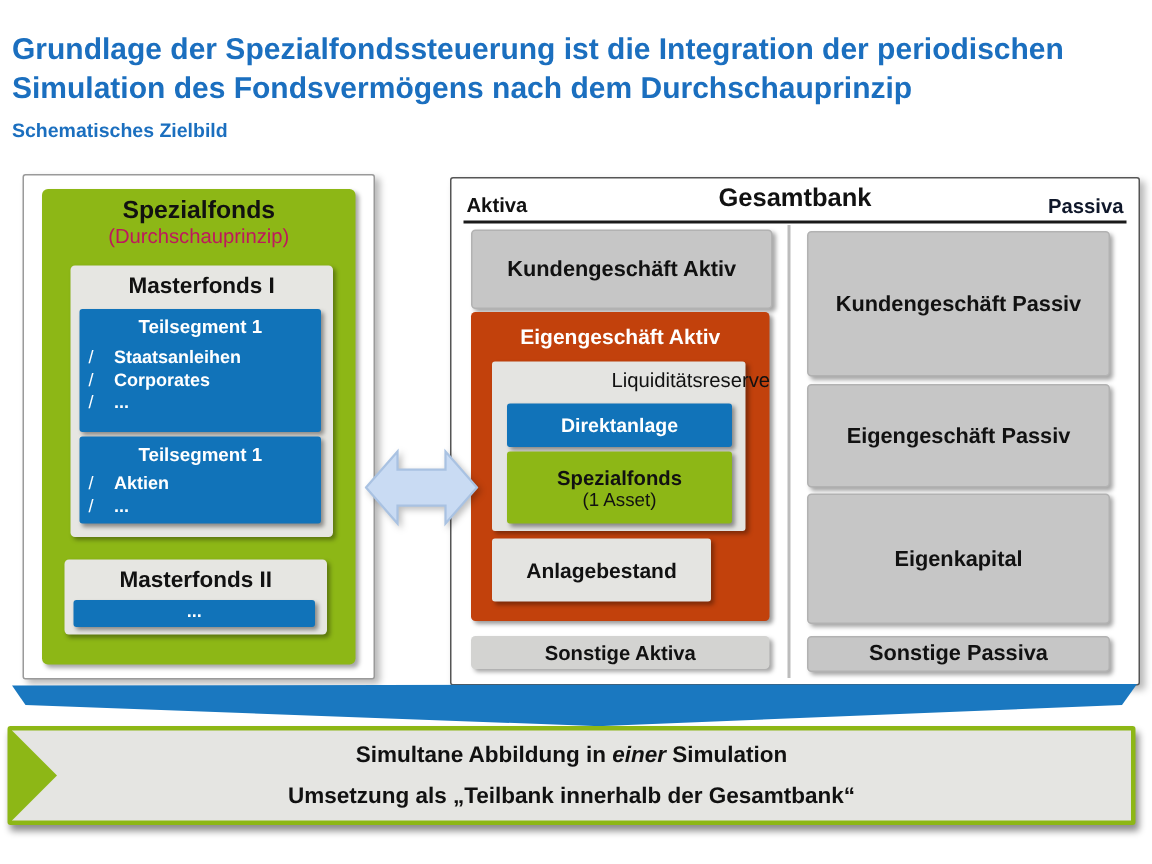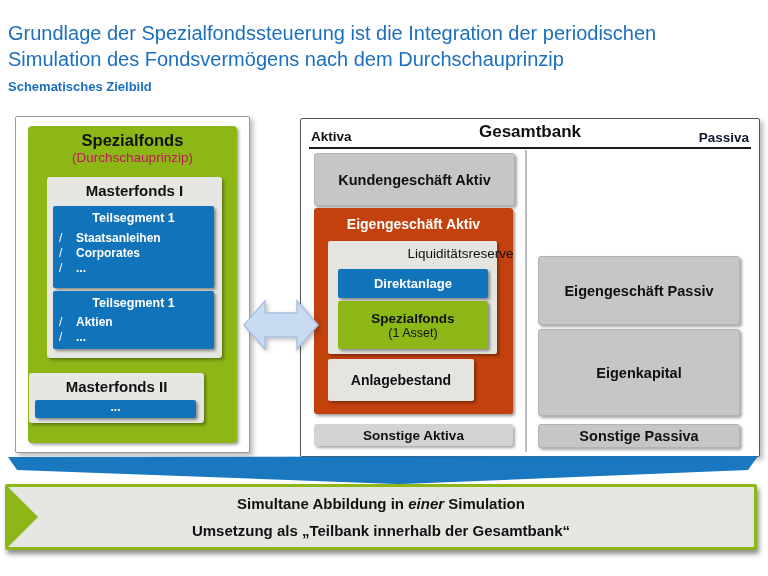--- a/index.html
+++ b/index.html
@@ -6,21 +6,21 @@
   body {
     width:768px; height:576px; position:relative; background:#ffffff;
     font-family:"Liberation Sans", sans-serif; overflow:hidden;
     -webkit-font-smoothing:antialiased;
   }
   .abs { position:absolute; }
 
   
   .title {
     left:8px; top:20px; width:720px;
-    font-size:20px; font-weight:normal; color:#1b6fbf; line-height:1.32;
+    font-size:20px; font-weight:bold; color:#1b6fbf; line-height:1.32;
   }
   .subtitle {
     left:8px; top:79px; font-size:13px; font-weight:bold; color:#1b6fbf;
   }
 
   
   .left-panel {
     left:15px; top:116px; width:233px; height:335px;
     background:#ffffff; border:1px solid #9a9a9a; border-radius:2px;
     box-shadow:3px 3px 5px rgba(0,0,0,0.28);
@@ -32,21 +32,21 @@
   }
   .gp-title  { left:28px; top:131px; width:209px; text-align:center;
                font-size:16.5px; font-weight:bold; color:#111; }
   .gp-sub    { left:28px; top:150px; width:209px; text-align:center;
                font-size:13.5px; color:#be185d; }
   .mf-box {
     background:#e6e6e2; border-radius:3px;
     box-shadow:2px 2px 3px rgba(0,0,0,0.35);
   }
   .mf1 { left:47px; top:177px; width:175px; height:181px; }
-  .mf2 { left:29px; top:373px; width:175px; height:50px; }
+  .mf2 { left:43px; top:373px; width:175px; height:50px; }
   .mf-title { width:100%; text-align:center; font-size:15px; font-weight:bold;
               color:#111; position:absolute; top:5px; left:0; }
   .seg {
     position:absolute; left:6px; width:161px;
     background:#1173b9; border-radius:2px;
     box-shadow:2px 2px 3px rgba(0,0,0,0.4); color:#fff;
   }
   .seg-a { top:29px;  height:82px; }
   .seg-b { top:114px; height:58px; }
   .seg-title { position:absolute; top:5px; left:0; width:100%; text-align:center;
@@ -191,20 +191,21 @@
       <div class="spez2">
         <div class="l1">Spezialfonds</div>
         <div class="l2">(1 Asset)</div>
       </div>
     </div>
     <div class="anlage">Anlagebestand</div>
   </div>
 
   <div class="gbox g-son son-a">Sonstige Aktiva</div>
 
+  <div class="gbox g-mid kgp">Kundengeschäft Passiv</div>
   <div class="gbox g-mid egp">Eigengeschäft Passiv</div>
   <div class="gbox g-mid ek">Eigenkapital</div>
   <div class="gbox g-mid son-p">Sonstige Passiva</div>
 </div>
 
 <svg class="abs band" viewBox="0 0 768 32" preserveAspectRatio="none">
   <polygon points="8,3 758,2 748,16 402,30 396,30 17,16" fill="#1a78c0"></polygon>
 </svg>
 
 <div class="abs banner">

